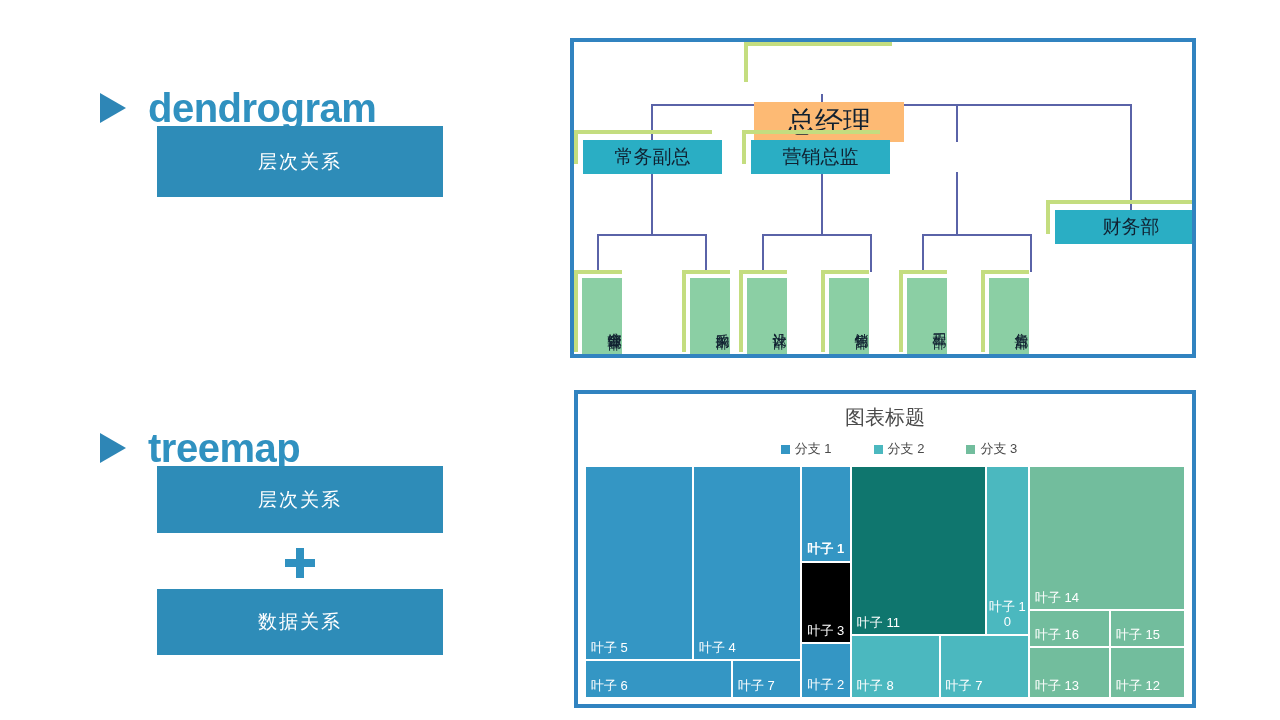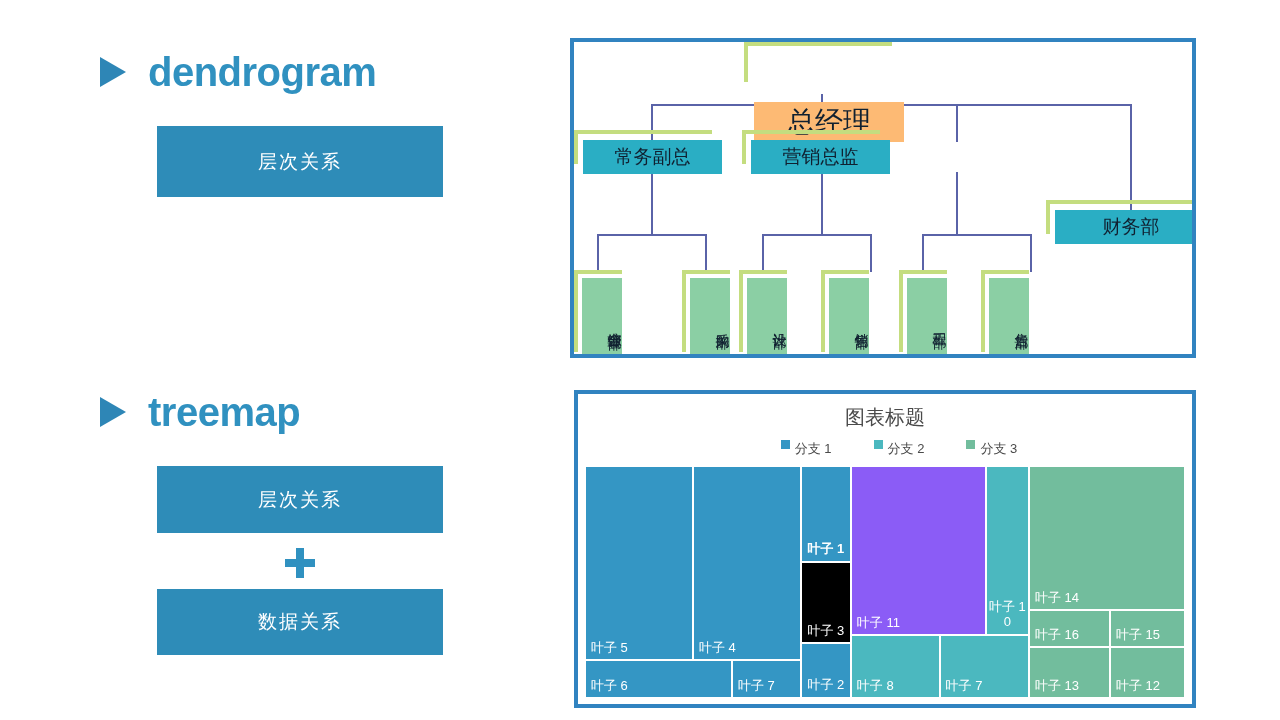--- a/index.html
+++ b/index.html
@@ -10,21 +10,21 @@
     width: 1280px; height: 720px;
     position: relative; overflow: hidden;
     font-family: "Liberation Sans", "DejaVu Sans", sans-serif;
     color: #222;
   }
   .slide { position: absolute; inset: 0; }
 
   
   .left-col { position: absolute; left: 0; top: 0; width: 520px; height: 720px; }
 
-  .heading-row { position: absolute; display: flex; align-items: center; }
+  .heading-row { position: absolute; display: flex; align-items: center; margin-top: 36px; }
   .heading-row.dendro { left: 100px; top: 52px; }
   .heading-row.tree   { left: 100px; top: 392px; }
 
   .tri-icon {
     width: 0; height: 0;
     border-top: 15px solid transparent;
     border-bottom: 15px solid transparent;
     border-left: 26px solid #2e86b6;
     margin-right: 22px;
     flex: none;
@@ -114,21 +114,21 @@
     font-size: 20px;
     color: #4a4a4a;
   }
   .tm-legend {
     position: absolute; left: 0; right: 0; top: 46px;
     display: flex; align-items: center; justify-content: center;
     gap: 14px;
     font-size: 13px;
     color: #4a4a4a;
   }
-  .lg-item { display: flex; gap: 5px; margin-left: 28px; }
+  .lg-item { display: flex; align-items: center; gap: 5px; margin-left: 28px; }
   .lg-swatch { width: 9px; height: 9px; display: inline-block; }
 
   .tm-plot {
     position: absolute;
     left: 7px; top: 72px; width: 600px; height: 232px;
   }
   .tile {
     position: absolute;
     box-sizing: border-box;
     border: 1px solid #ffffff;
@@ -297,21 +297,21 @@
         </div>
       </div>
     <div class="tm-plot" id="tm-plot">
         <div class="tile" style="left: 0%; top: 0%; width: 18%; height: 83.5%; background: rgb(52, 150, 196);">叶子 5</div>
         <div class="tile" style="left: 18%; top: 0%; width: 18%; height: 83.5%; background: rgb(52, 150, 196);">叶子 4</div>
         <div class="tile" style="left: 0%; top: 83.5%; width: 24.5%; height: 16.5%; background: rgb(52, 150, 196);">叶子 6</div>
         <div class="tile" style="left: 24.5%; top: 83.5%; width: 11.5%; height: 16.5%; background: rgb(52, 150, 196);">叶子 7</div>
         <div class="tile narrow" style="left: 36%; top: 0%; width: 8.3%; height: 41.5%; background: rgb(52, 150, 196); font-weight: bold;">叶子 1</div>
         <div class="tile narrow" style="left: 36%; top: 41.5%; width: 8.3%; height: 35%; background: #000000;">叶子 3</div>
         <div class="tile narrow" style="left: 36%; top: 76.5%; width: 8.3%; height: 23.5%; background: rgb(52, 150, 196);">叶子 2</div>
-        <div class="tile" style="left: 44.3%; top: 0%; width: 22.5%; height: 73%; background: #8b5cf6;">叶子 11</div>
+        <div class="tile" style="left: 44.3%; top: 0%; width: 22.5%; height: 73%; background: #0f766e;">叶子 11</div>
         <div class="tile narrow" style="left: 66.8%; top: 0%; width: 7.2%; height: 73%; background: rgb(75, 184, 191);">叶子 10</div>
         <div class="tile" style="left: 44.3%; top: 73%; width: 14.8%; height: 27%; background: rgb(75, 184, 191);">叶子 8</div>
         <div class="tile" style="left: 59.1%; top: 73%; width: 14.9%; height: 27%; background: rgb(75, 184, 191);">叶子 7</div>
         <div class="tile" style="left: 74%; top: 0%; width: 26%; height: 62%; background: rgb(114, 189, 157);">叶子 14</div>
         <div class="tile" style="left: 74%; top: 62%; width: 13.5%; height: 16%; background: rgb(114, 189, 157);">叶子 16</div>
         <div class="tile" style="left: 87.5%; top: 62%; width: 12.5%; height: 16%; background: rgb(114, 189, 157);">叶子 15</div>
         <div class="tile" style="left: 74%; top: 78%; width: 13.5%; height: 22%; background: rgb(114, 189, 157);">叶子 13</div>
         <div class="tile" style="left: 87.5%; top: 78%; width: 12.5%; height: 22%; background: rgb(114, 189, 157);">叶子 12</div>
       </div>
   </div>

